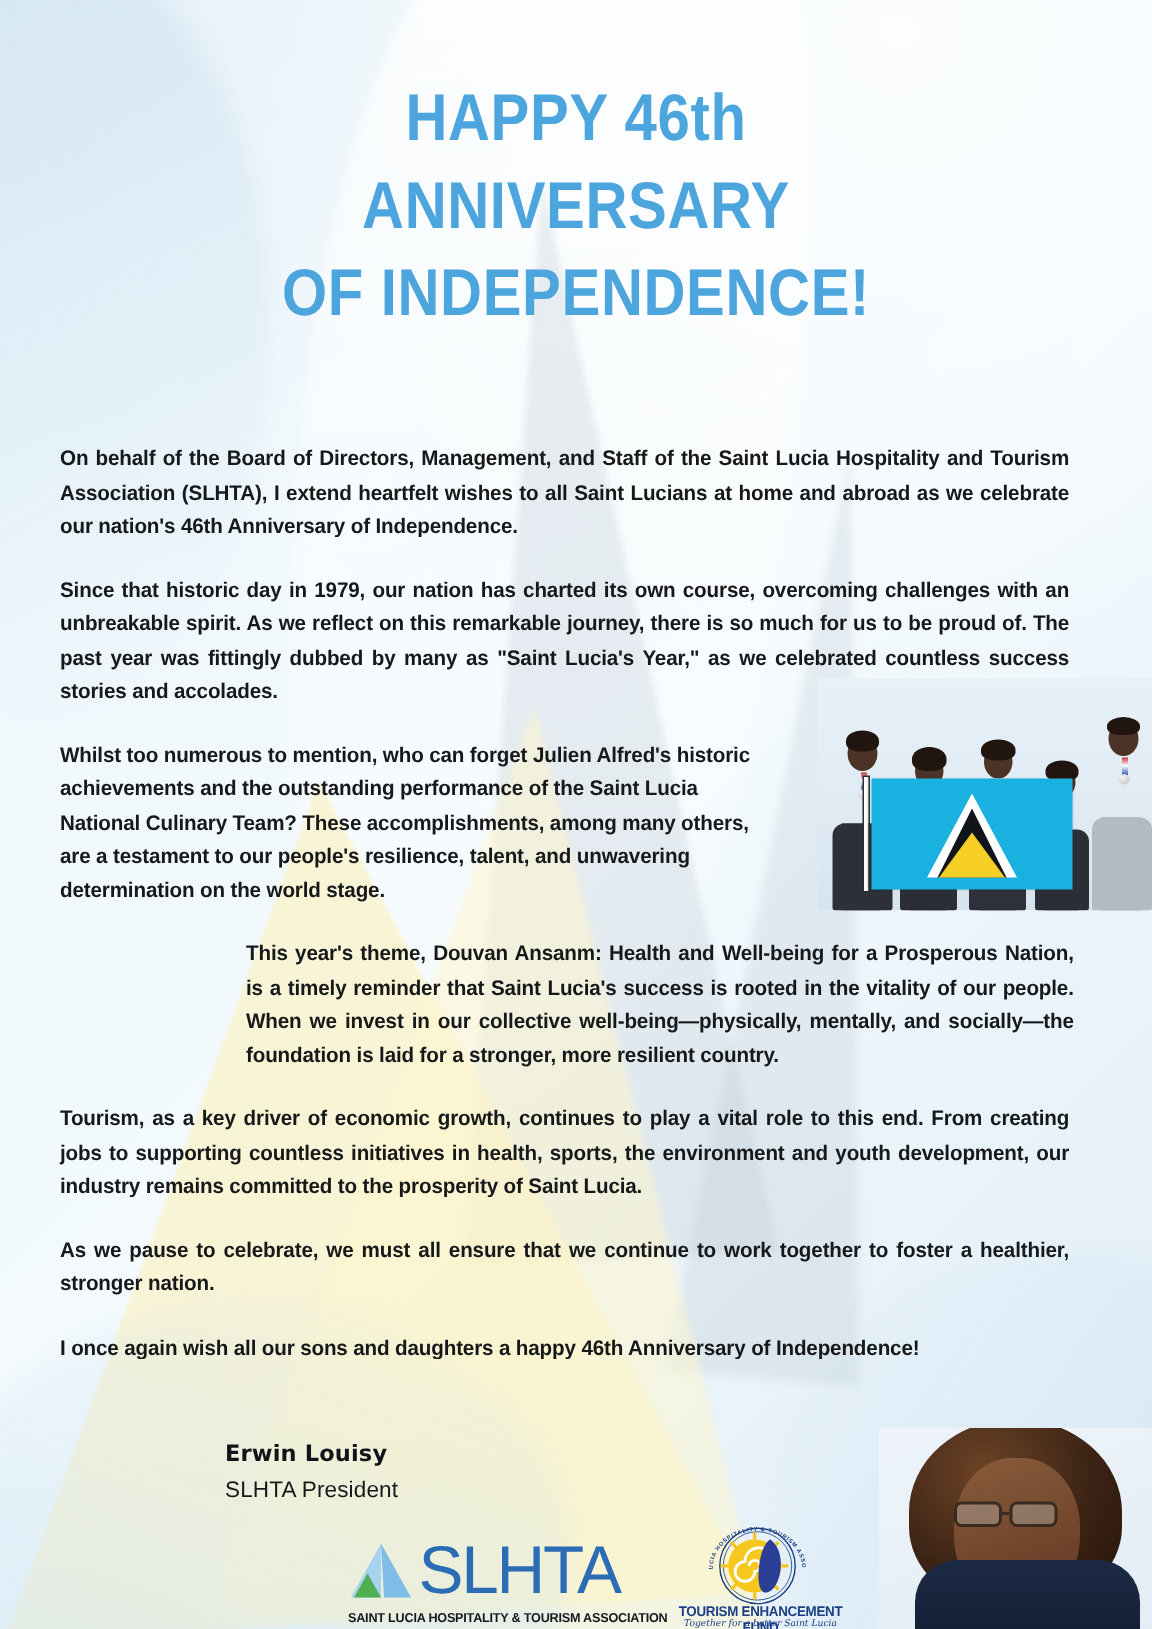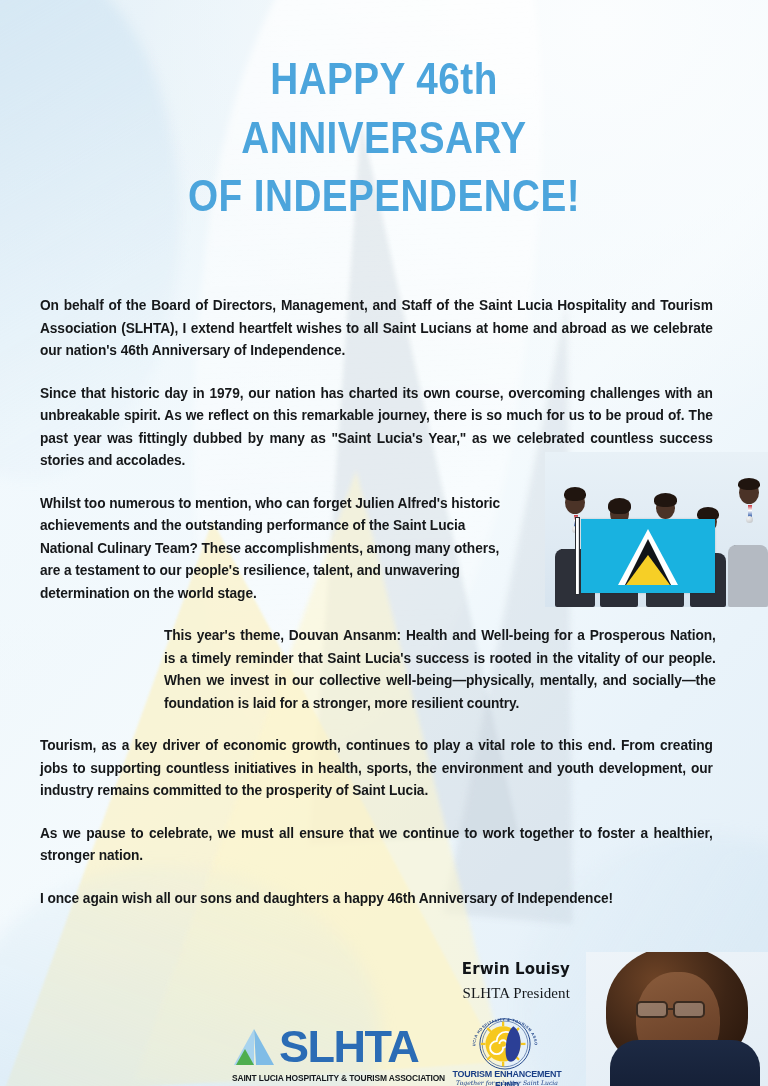--- a/index.html
+++ b/index.html
@@ -230,52 +230,52 @@
     letter-spacing:-.1px;
     color:#12181e;
     transform:scaleX(.93);
   }
 
   
   .sig{
     position:absolute;
     left:150px; top:960px;
     width:420px;
-    text-align:right;
+    text-align:left;
   }
   .sig-name{
     font-family:"DejaVu Sans", sans-serif;
     font-weight:700;
     font-size:15px;
     color:#111418;
     letter-spacing:.1px;
   }
   .sig-role{
     margin-top:7px;
-    font-family:Liberation Serif, serif;
+    font-family:Liberation Sans, sans-serif;
     font-weight:400;
     font-size:15px;
     color:#16191c;
     letter-spacing:.1px;
   }
 
   
   .footer-logos{
     position:absolute;
     left:232px; top:1016px;
     display:flex;
     align-items:flex-end;
     gap:8px;
   }
   .slhta-logo{ position:relative; width:205px; height:66px; }
   .slhta-row{ display:flex; align-items:center; height:50px; }
   .slhta-mark{ position:relative; width:44px; height:44px; margin-right:3px; }
   .slhta-word{
     font-family:"Liberation Sans", sans-serif;
-    font-weight:700;
+    font-weight:400;
     font-size:45px;
     line-height:44px;
     color:#2b6cb5;
     letter-spacing:-1.5px;
   }
   .slhta-tag{
     margin-top:1px;
     font-family:"Liberation Sans", sans-serif;
     font-weight:700;
     font-size:8.6px;

